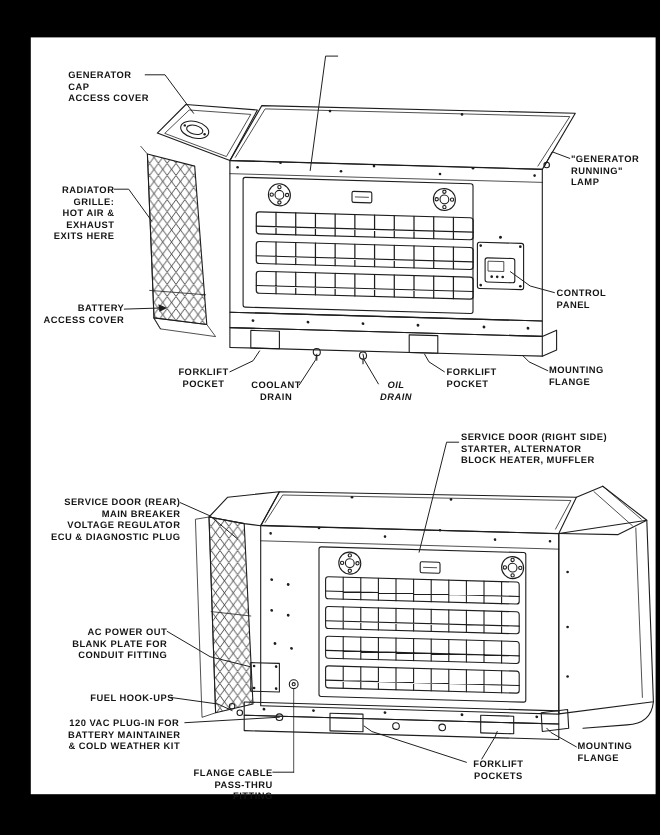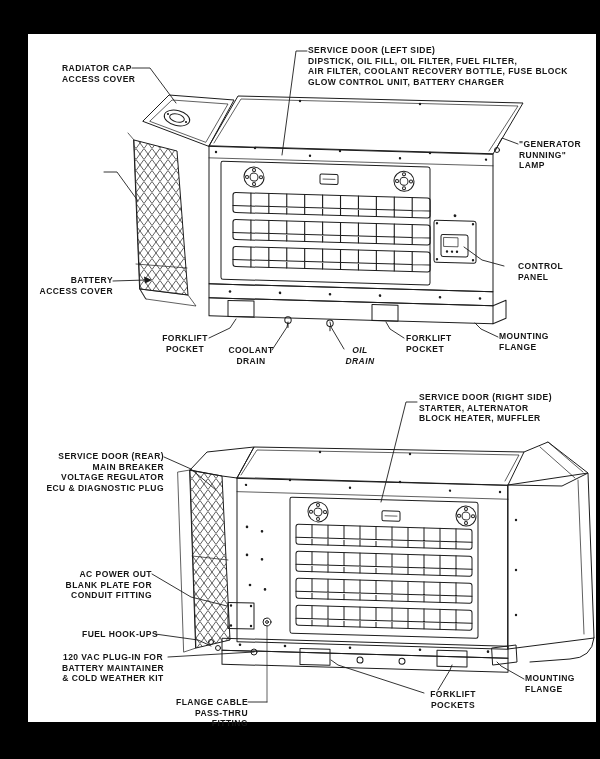--- a/index.html
+++ b/index.html
@@ -235,32 +235,33 @@
         <path d="M155,634 L198,640 L211,646"></path>
         <path d="M168,657 L254,652"></path>
         <path d="M248,702 L267,702"></path>
         <path d="M424,693 L338,665 L331,660"></path>
         <path d="M438,690 L450,670 L452,665"></path>
         <path d="M524,679 L501,666 L497,662"></path>
       </g>
     </g>
   </svg>
 
-  <div class="lbl" style="left:62px;top:63px;width:76px;">RADIATOR CAP
+  <div class="lbl" style="left:62px;top:63px;width:76px;">GENERATOR CAP
 ACCESS COVER</div>
-  <div class="lbl" style="left:308px;top:45px;width:290px;">SERVICE DOOR (LEFT SIDE)
-DIPSTICK, OIL FILL, OIL FILTER, FUEL FILTER,
-AIR FILTER, COOLANT RECOVERY BOTTLE, FUSE BLOCK
-GLOW CONTROL UNIT, BATTERY CHARGER</div>
+  <div class="lbl tr" style="left:28px;top:167px;width:76px;">RADIATOR
+GRILLE:
+HOT AIR &amp;
+EXHAUST
+EXITS HERE</div>
   <div class="lbl tr" style="left:28px;top:275px;width:85px;">BATTERY
 ACCESS COVER</div>
   <div class="lbl" style="left:519px;top:139px;width:70px;">"GENERATOR
 RUNNING"
 LAMP</div>
-  <div class="lbl" style="left:506px;top:261px;width:60px;margin-left:12px;">CONTROL
+  <div class="lbl" style="left:506px;top:261px;width:60px;">CONTROL
 PANEL</div>
   <div class="lbl tc" style="left:158px;top:333px;width:54px;">FORKLIFT
 POCKET</div>
   <div class="lbl tc" style="left:226px;top:345px;width:50px;">COOLANT
 DRAIN</div>
   <div class="lbl tc" style="left:338px;top:345px;width:44px;font-style:italic;">OIL
 DRAIN</div>
   <div class="lbl" style="left:406px;top:333px;width:54px;">FORKLIFT
 POCKET</div>
   <div class="lbl" style="left:499px;top:331px;width:56px;">MOUNTING

